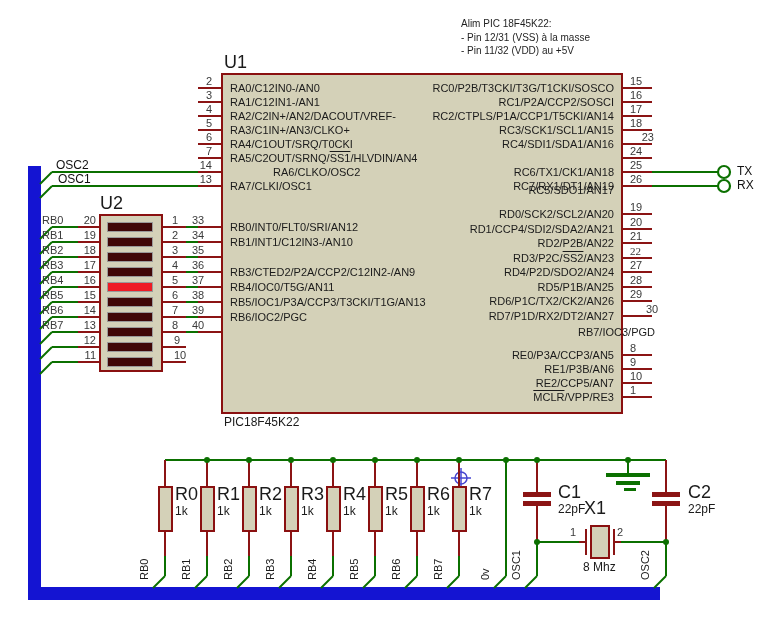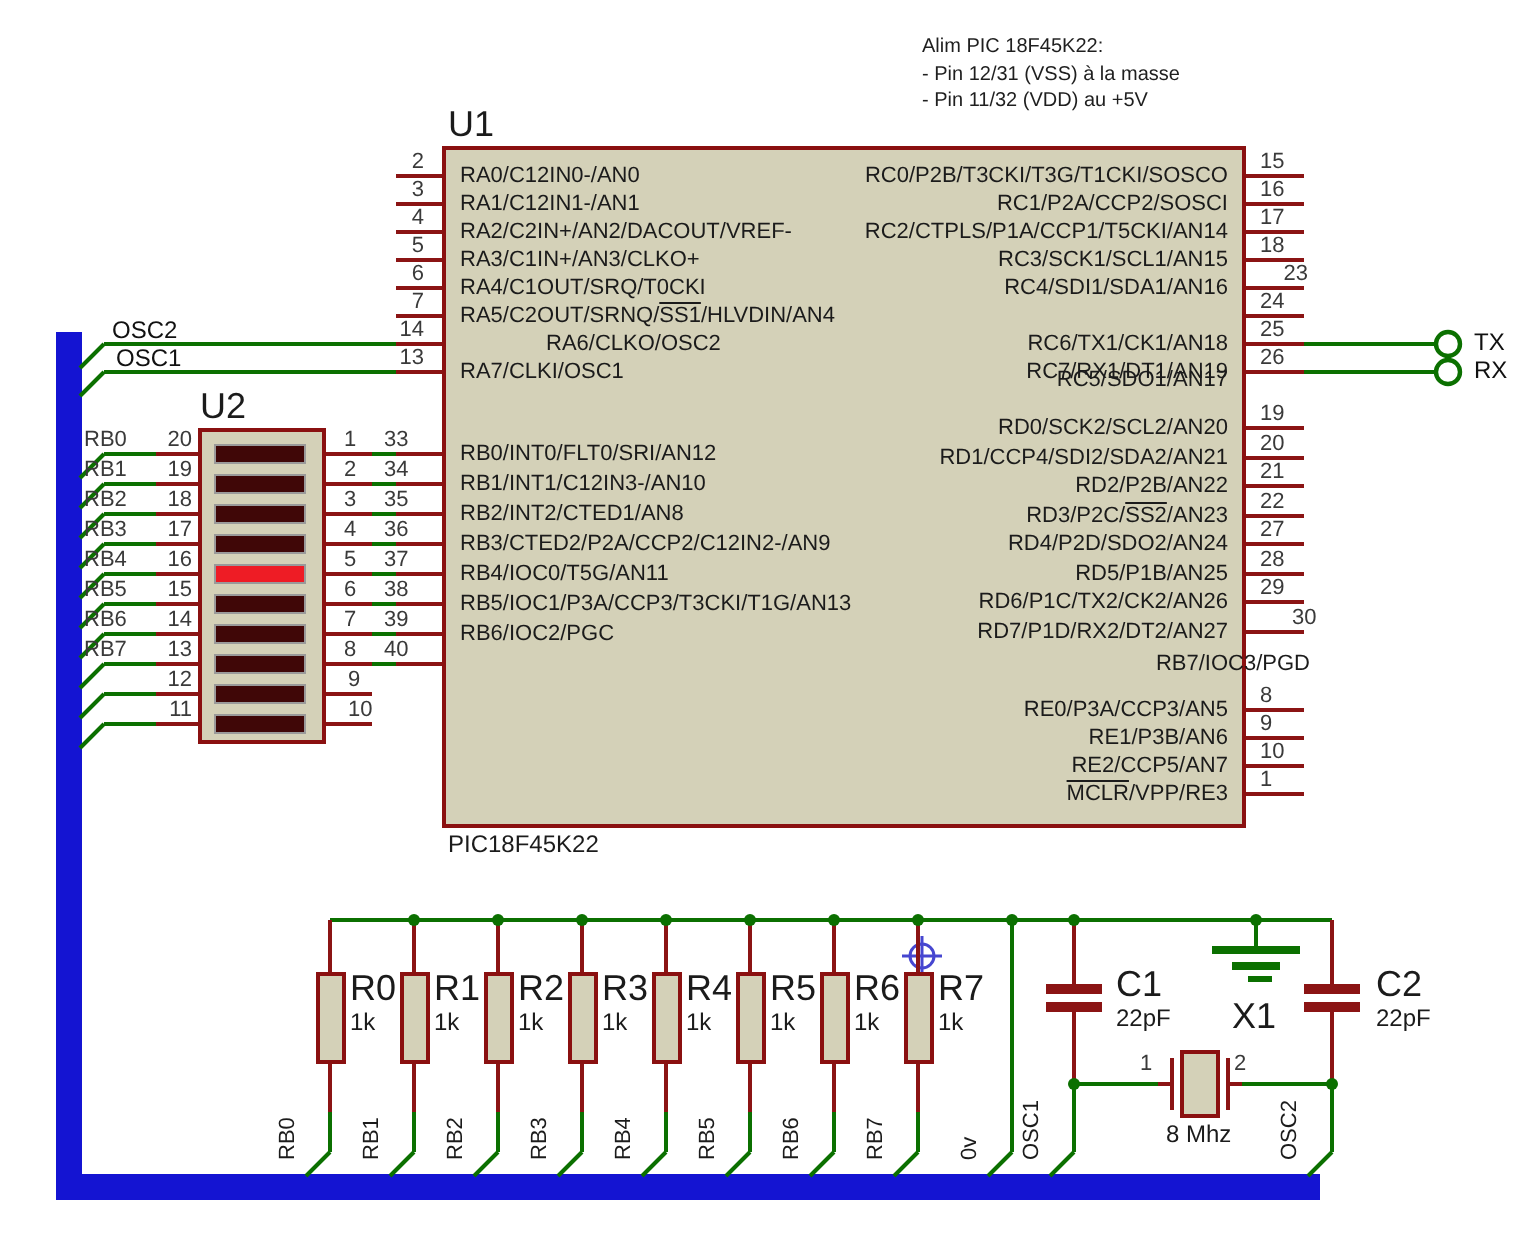--- a/index.html
+++ b/index.html
@@ -224,21 +224,21 @@
   <div class="abs ann" style="left:461px;top:17px;">
     <span>Alim PIC 18F45K22:</span>
     <span>- Pin 12/31 (VSS) à la masse</span>
     <span>- Pin 11/32 (VDD) au +5V</span>
   </div>
 
   <div class="abs ref" style="left:558px;top:484px;">C1</div>
   <div class="abs val" style="left:558px;top:503px;">22pF</div>
   <div class="abs ref" style="left:688px;top:484px;">C2</div>
   <div class="abs val" style="left:688px;top:503px;">22pF</div>
-  <div class="abs ref" style="left:616px;top:500px;">X1</div>
+  <div class="abs ref" style="left:584px;top:500px;">X1</div>
   <div class="abs val" style="left:583px;top:561px;">8 Mhz</div>
   <div class="abs num" style="left:570px;top:526px;">1</div>
   <div class="abs num" style="left:617px;top:526px;">2</div>
 
   <div class="vlabel" style="left:491px;top:568px;">0v</div>
 
 <div class="abs num" style="left: 186px; top: 75px; width: 26px; text-align: right;">2</div>
     <div class="abs pname" style="left: 230px; top: 82px; width: 380px; text-align: left;">RA0/C12IN0-/AN0</div>
     <div class="abs num" style="left: 186px; top: 89px; width: 26px; text-align: right;">3</div>
     <div class="abs pname" style="left: 230px; top: 96px; width: 380px; text-align: left;">RA1/C12IN1-/AN1</div>
@@ -255,21 +255,20 @@
     <div class="abs num" style="left: 186px; top: 173px; width: 26px; text-align: right;">13</div>
     <div class="abs pname" style="left: 230px; top: 180px; width: 380px; text-align: left;">RA7/CLKI/OSC1</div>
     <div class="abs num" style="left: 172px; top: 214px; width: 18px; text-align: left;">1</div>
     <div class="abs num" style="left: 192px; top: 214px; width: 24px; text-align: left;">33</div>
     <div class="abs pname" style="left: 230px; top: 221px; width: 380px; text-align: left;">RB0/INT0/FLT0/SRI/AN12</div>
     <div class="abs num" style="left: 172px; top: 229px; width: 18px; text-align: left;">2</div>
     <div class="abs num" style="left: 192px; top: 229px; width: 24px; text-align: left;">34</div>
     <div class="abs pname" style="left: 230px; top: 236px; width: 380px; text-align: left;">RB1/INT1/C12IN3-/AN10</div>
     <div class="abs num" style="left: 172px; top: 244px; width: 18px; text-align: left;">3</div>
     <div class="abs num" style="left: 192px; top: 244px; width: 24px; text-align: left;">35</div>
-    <div class="abs pname" style="left: 230px; top: 251px; width: 380px; text-align: left;">RB2/INT2/CTED1/AN8</div>
     <div class="abs num" style="left: 172px; top: 259px; width: 18px; text-align: left;">4</div>
     <div class="abs num" style="left: 192px; top: 259px; width: 24px; text-align: left;">36</div>
     <div class="abs pname" style="left: 230px; top: 266px; width: 380px; text-align: left;">RB3/CTED2/P2A/CCP2/C12IN2-/AN9</div>
     <div class="abs num" style="left: 172px; top: 274px; width: 18px; text-align: left;">5</div>
     <div class="abs num" style="left: 192px; top: 274px; width: 24px; text-align: left;">37</div>
     <div class="abs pname" style="left: 230px; top: 281px; width: 380px; text-align: left;">RB4/IOC0/T5G/AN11</div>
     <div class="abs num" style="left: 172px; top: 289px; width: 18px; text-align: left;">6</div>
     <div class="abs num" style="left: 192px; top: 289px; width: 24px; text-align: left;">38</div>
     <div class="abs pname" style="left: 230px; top: 296px; width: 380px; text-align: left;">RB5/IOC1/P3A/CCP3/T3CKI/T1G/AN13</div>
     <div class="abs num" style="left: 172px; top: 304px; width: 18px; text-align: left;">7</div>
@@ -293,21 +292,21 @@
     <div class="abs num" style="left: 630px; top: 159px; width: 24px; text-align: left;">25</div>
     <div class="abs pname" style="left: 244px; top: 166px; width: 370px; text-align: right;">RC6/TX1/CK1/AN18</div>
     <div class="abs num" style="left: 630px; top: 173px; width: 24px; text-align: left;">26</div>
     <div class="abs pname" style="left: 244px; top: 180px; width: 370px; text-align: right;">RC7/RX1/DT1/AN19</div>
     <div class="abs num" style="left: 630px; top: 201px; width: 24px; text-align: left;">19</div>
     <div class="abs pname" style="left: 244px; top: 208px; width: 370px; text-align: right;">RD0/SCK2/SCL2/AN20</div>
     <div class="abs num" style="left: 630px; top: 216px; width: 24px; text-align: left;">20</div>
     <div class="abs pname" style="left: 244px; top: 223px; width: 370px; text-align: right;">RD1/CCP4/SDI2/SDA2/AN21</div>
     <div class="abs num" style="left: 630px; top: 230px; width: 24px; text-align: left;">21</div>
     <div class="abs pname" style="left: 244px; top: 237px; width: 370px; text-align: right;">RD2/P2B/AN22</div>
-    <div class="abs num" style="left: 630px; top: 245px; width: 24px; text-align: left;">22</div>
+    <div class="abs num" style="left: 630px; top: 245px; width: 24px; text-align: left; font-family: Liberation Serif, serif;">22</div>
     <div class="abs pname" style="left: 244px; top: 252px; width: 370px; text-align: right;">RD3/P2C/<span class="ov">SS2</span>/AN23</div>
     <div class="abs num" style="left: 630px; top: 259px; width: 24px; text-align: left;">27</div>
     <div class="abs pname" style="left: 244px; top: 266px; width: 370px; text-align: right;">RD4/P2D/SDO2/AN24</div>
     <div class="abs num" style="left: 630px; top: 274px; width: 24px; text-align: left;">28</div>
     <div class="abs pname" style="left: 244px; top: 281px; width: 370px; text-align: right;">RD5/P1B/AN25</div>
     <div class="abs num" style="left: 630px; top: 288px; width: 24px; text-align: left;">29</div>
     <div class="abs pname" style="left: 244px; top: 295px; width: 370px; text-align: right;">RD6/P1C/TX2/CK2/AN26</div>
     <div class="abs num" style="left: 630px; top: 303px; width: 24px; text-align: left; margin-left: 16px;">30</div>
     <div class="abs pname" style="left: 244px; top: 310px; width: 370px; text-align: right;">RD7/P1D/RX2/DT2/AN27</div>
     <div class="abs num" style="left: 630px; top: 342px; width: 24px; text-align: left;">8</div>

